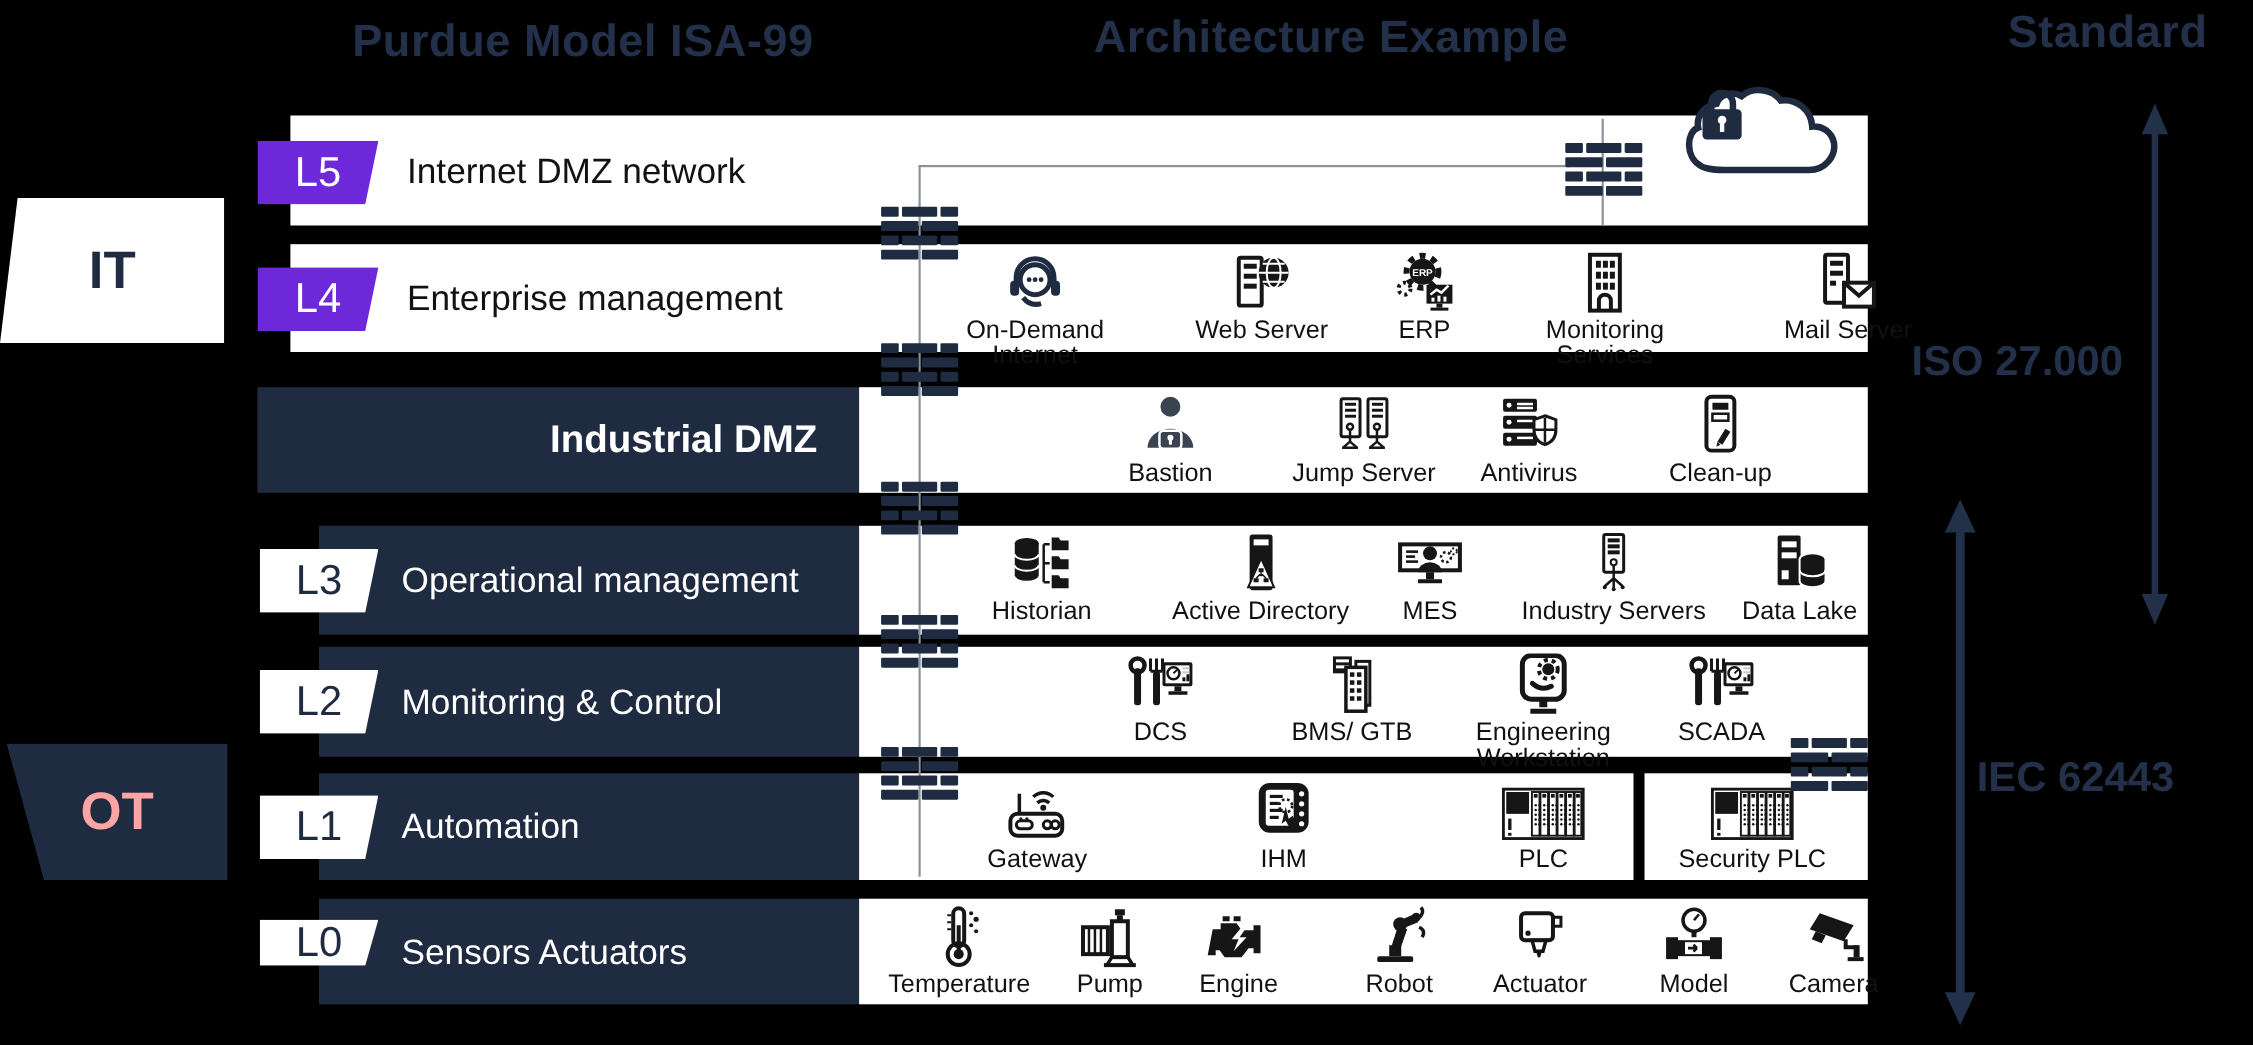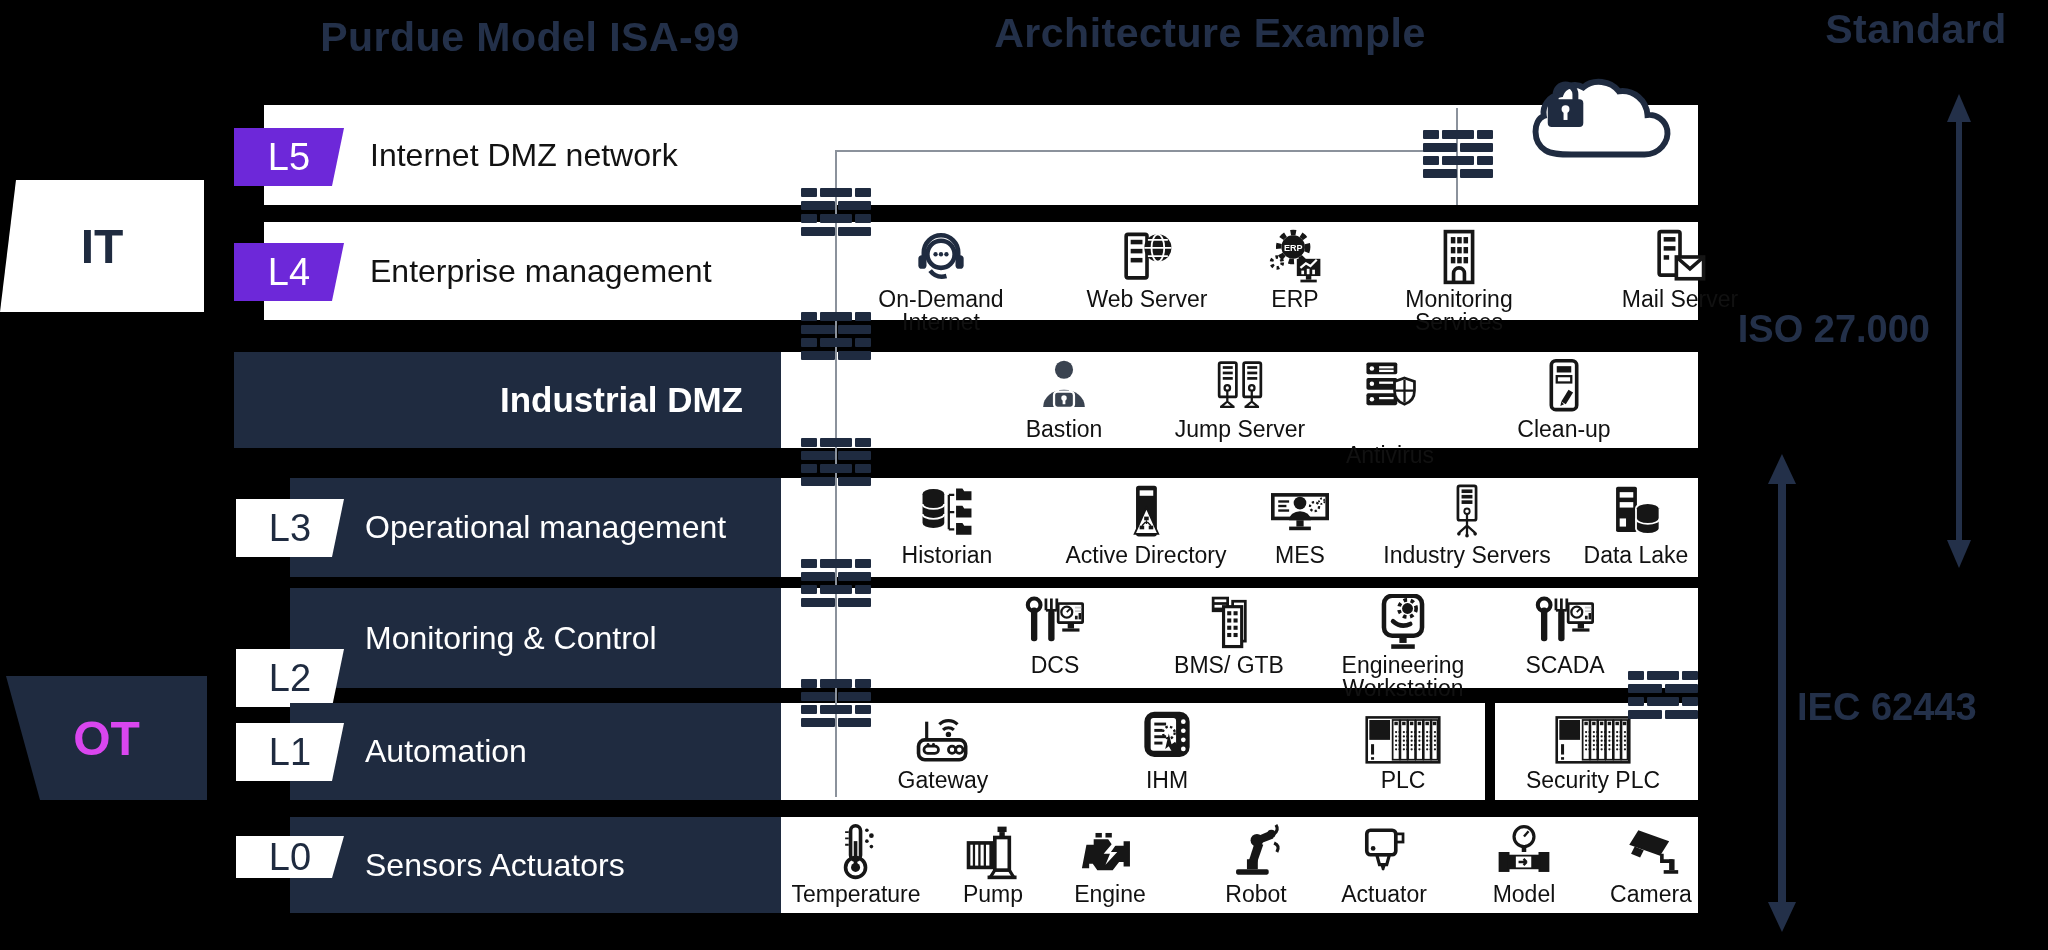--- a/index.html
+++ b/index.html
@@ -25,21 +25,21 @@
   .zone-l5 .item{top:0;}
   .gline{position:absolute;background:#8b929c;}
   .firewall{position:absolute;width:70px;height:48px;display:flex;flex-direction:column;justify-content:space-between;}
   .fw-row{display:flex;gap:3px;height:9px;}
   .fw-row span{background:#1f2b40;border-radius:1px;}
   .itbox{position:absolute;left:0;top:180px;width:204px;height:132px;background:#fff;
          clip-path:polygon(16px 0,100% 0,100% 100%,0 100%);display:flex;align-items:center;justify-content:center;
          font-size:48px;font-weight:bold;color:#1f2b40;}
   .otbox{position:absolute;left:6px;top:676px;width:201px;height:124px;background:#1f2b40;
          clip-path:polygon(0 0,100% 0,100% 100%,34px 100%);display:flex;align-items:center;justify-content:center;
-         font-size:48px;font-weight:bold;color:#d946ef;}
+         font-size:48px;font-weight:bold;color:#fca5a5;}
   .stdlabel{position:absolute;font-size:38px;font-weight:bold;color:#233049;}
   .secbox{position:absolute;background:#fff;}
 </style>
 </head>
 <body>
 
 <div class="stage">
 
   <div class="hdr" style="left:300px;top:14px;width:460px;">Purdue Model ISA-99</div>
   <div class="hdr" style="left:960px;top:10px;width:500px;">Architecture Example</div>
@@ -196,21 +196,21 @@
             </g>
             <g fill="none" stroke="#161616" stroke-width="2.5">
               <circle cx="18" cy="33" r="3"></circle>
               <circle cx="45" cy="33" r="3"></circle>
               <path d="M18 36 v12 M45 36 v12 M10 54 h16 M37 54 h16 M18 48 l-7 6 M18 48 l7 6 M45 48 l-7 6 M45 48 l7 6"></path>
             </g>
           </svg>
         </span>
         <span class="item-label">Jump Server</span>
       </div>
-      <div class="item" style="left: 609px; gap: 26px;">
+      <div class="item" style="left: 609px;">
         <span class="item-icon">
           <svg width="58" height="58" viewBox="0 0 64 64">
             <g fill="#161616">
               <rect x="6" y="5" width="34" height="13" rx="2"></rect>
               <rect x="6" y="22" width="34" height="13" rx="2"></rect>
               <rect x="6" y="39" width="34" height="13" rx="2"></rect>
             </g>
             <g fill="#fff">
               <circle cx="12" cy="11.5" r="2.5"></circle>
               <circle cx="12" cy="28.5" r="2.5"></circle>
@@ -331,21 +331,21 @@
             </g>
             <path d="M32 38 a13 6 0 0 0 26 0" fill="none" stroke="#fff" stroke-width="2"></path>
           </svg>
         </span>
         <span class="item-label">Data Lake</span>
       </div>
     </div>
 
   <div class="band-dark" style="left:290px;top:588px;width:491px;height:100px;"></div>
   <div class="band" style="left:781px;top:588px;width:917px;height:100px;"></div>
-  <div class="badge badge-light" style="left:236px;top:609px;width:108px;height:58px;margin-top:40px;">
+  <div class="badge badge-light" style="left:236px;top:609px;width:108px;height:58px;">
       <span>L2</span>
     </div>
   <div class="row-title on-dark" style="left:365px;top:588px;height:100px;">Monitoring &amp; Control</div>
   <div class="zone" style="left:781px;top:588px;width:917px;height:100px;">
       <div class="item" style="left: 274px;">
         <span class="item-icon">
           <svg width="62" height="58" viewBox="0 0 68 64">
             <circle cx="11" cy="12" r="7" fill="none" stroke="#161616" stroke-width="4.5"></circle>
             <rect x="7.5" y="15" width="7" height="37" rx="3" fill="#161616"></rect>
             <path d="M24 5 v13 M30 5 v13 M36 5 v13" stroke="#161616" stroke-width="3" fill="none"></path>
@@ -654,21 +654,21 @@
         <span class="item-label">Security PLC</span>
       </div>
     </div>
 
   <div class="band-dark" style="left:290px;top:817px;width:491px;height:96px;"></div>
   <div class="band" style="left:781px;top:817px;width:917px;height:96px;"></div>
   <div class="badge badge-light" style="left:236px;top:836px;width:108px;height:42px;">
       <span>L0</span>
     </div>
   <div class="row-title on-dark" style="left:365px;top:817px;height:96px;">Sensors Actuators</div>
-  <div class="zone" style="left:781px;top:817px;width:917px;height:96px;">
+  <div class="zone" style="left:797px;top:817px;width:917px;height:96px;">
       <div class="item" style="left: 75px;">
         <span class="item-icon">
           <svg width="58" height="58" viewBox="0 0 64 64">
             <rect x="26" y="3" width="11" height="38" rx="5.5" fill="none" stroke="#161616" stroke-width="4"></rect>
             <circle cx="31.5" cy="49" r="11" fill="none" stroke="#161616" stroke-width="4"></circle>
             <rect x="29.5" y="20" width="4" height="26" fill="#161616"></rect>
             <circle cx="31.5" cy="49" r="5" fill="#161616"></circle>
             <path d="M20 10 h4 M20 17 h4 M20 24 h4" stroke="#161616" stroke-width="2"></path>
             <g fill="#161616">
               <circle cx="44" cy="8" r="2"></circle>

